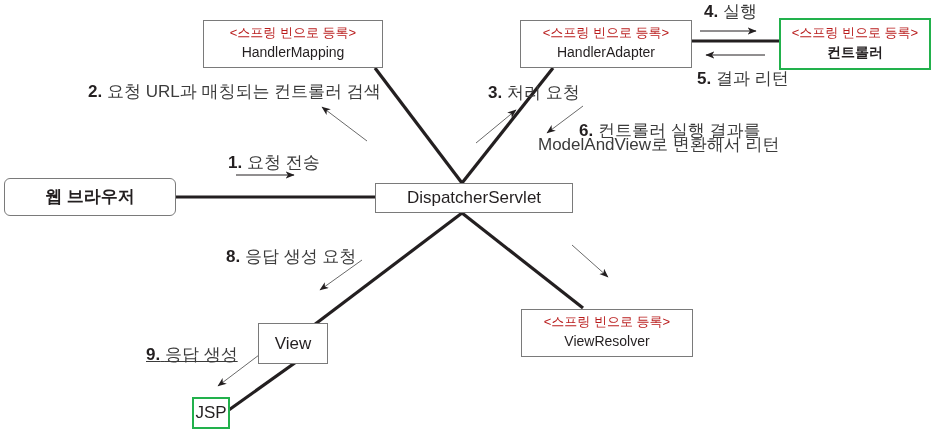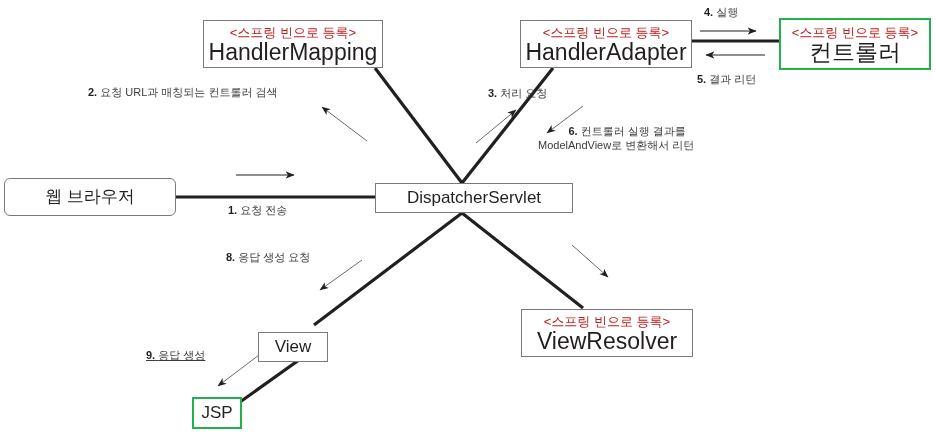--- a/index.html
+++ b/index.html
@@ -39,34 +39,34 @@
   .node.green {
     border: 2px solid #22b14c;
   }
   .node .stereo {
     font-size: 13px;
     line-height: 16px;
     color: #b91c1c;
     white-space: nowrap;
   }
   .node .title {
-    font-size: 23px;
+    font-size: 14px;
     line-height: 22px;
     white-space: nowrap;
     color: #231f20;
   }
   .node .title.ko {
-    font-weight: normal;
+    font-weight: bold;
   }
   .node.single .title {
     font-size: 17px;
   }
   .label {
     position: absolute;
-    font-size: 11px;
+    font-size: 17px;
     line-height: 14px;
     color: #3b3b3b;
     white-space: nowrap;
     z-index: 6;
   }
   .label .num {
     font-weight: bold;
     color: #231f20;
   }
   .label.center {
@@ -134,34 +134,34 @@
 
   <div class="node green" style="left:779px; top:18px; width:152px; height:52px;">
     <span class="stereo">&lt;스프링 빈으로 등록&gt;</span>
     <span class="title ko">컨트롤러</span>
   </div>
 
   <div class="node single" style="left:375px; top:183px; width:198px; height:30px;">
     <span class="title">DispatcherServlet</span>
   </div>
 
-  <div class="node single" style="left:258px; top:332px; width:70px; height:30px;">
+  <div class="node single" style="left:258px; top:323px; width:70px; height:41px;">
     <span class="title">View</span>
   </div>
 
   <div class="node" style="left:521px; top:309px; width:172px; height:48px;">
     <span class="stereo">&lt;스프링 빈으로 등록&gt;</span>
     <span class="title">ViewResolver</span>
   </div>
 
-  <div class="node green single" style="left:192px; top:397px; width:50px; height:32px;">
+  <div class="node green single" style="left:192px; top:397px; width:38px; height:32px;">
     <span class="title">JSP</span>
   </div>
 
-  <div class="label" style="left:228px; top:156px;margin-top:47px;">
+  <div class="label" style="left:228px; top:156px;">
     <span class="num">1.</span>
     <span>요청 전송</span>
   </div>
 
   <div class="label" style="left:88px; top:85px;">
     <span class="num">2.</span>
     <span>요청 URL과 매칭되는 컨트롤러 검색</span>
   </div>
 
   <div class="label" style="left:452px; top:86px;margin-left:36px;">

